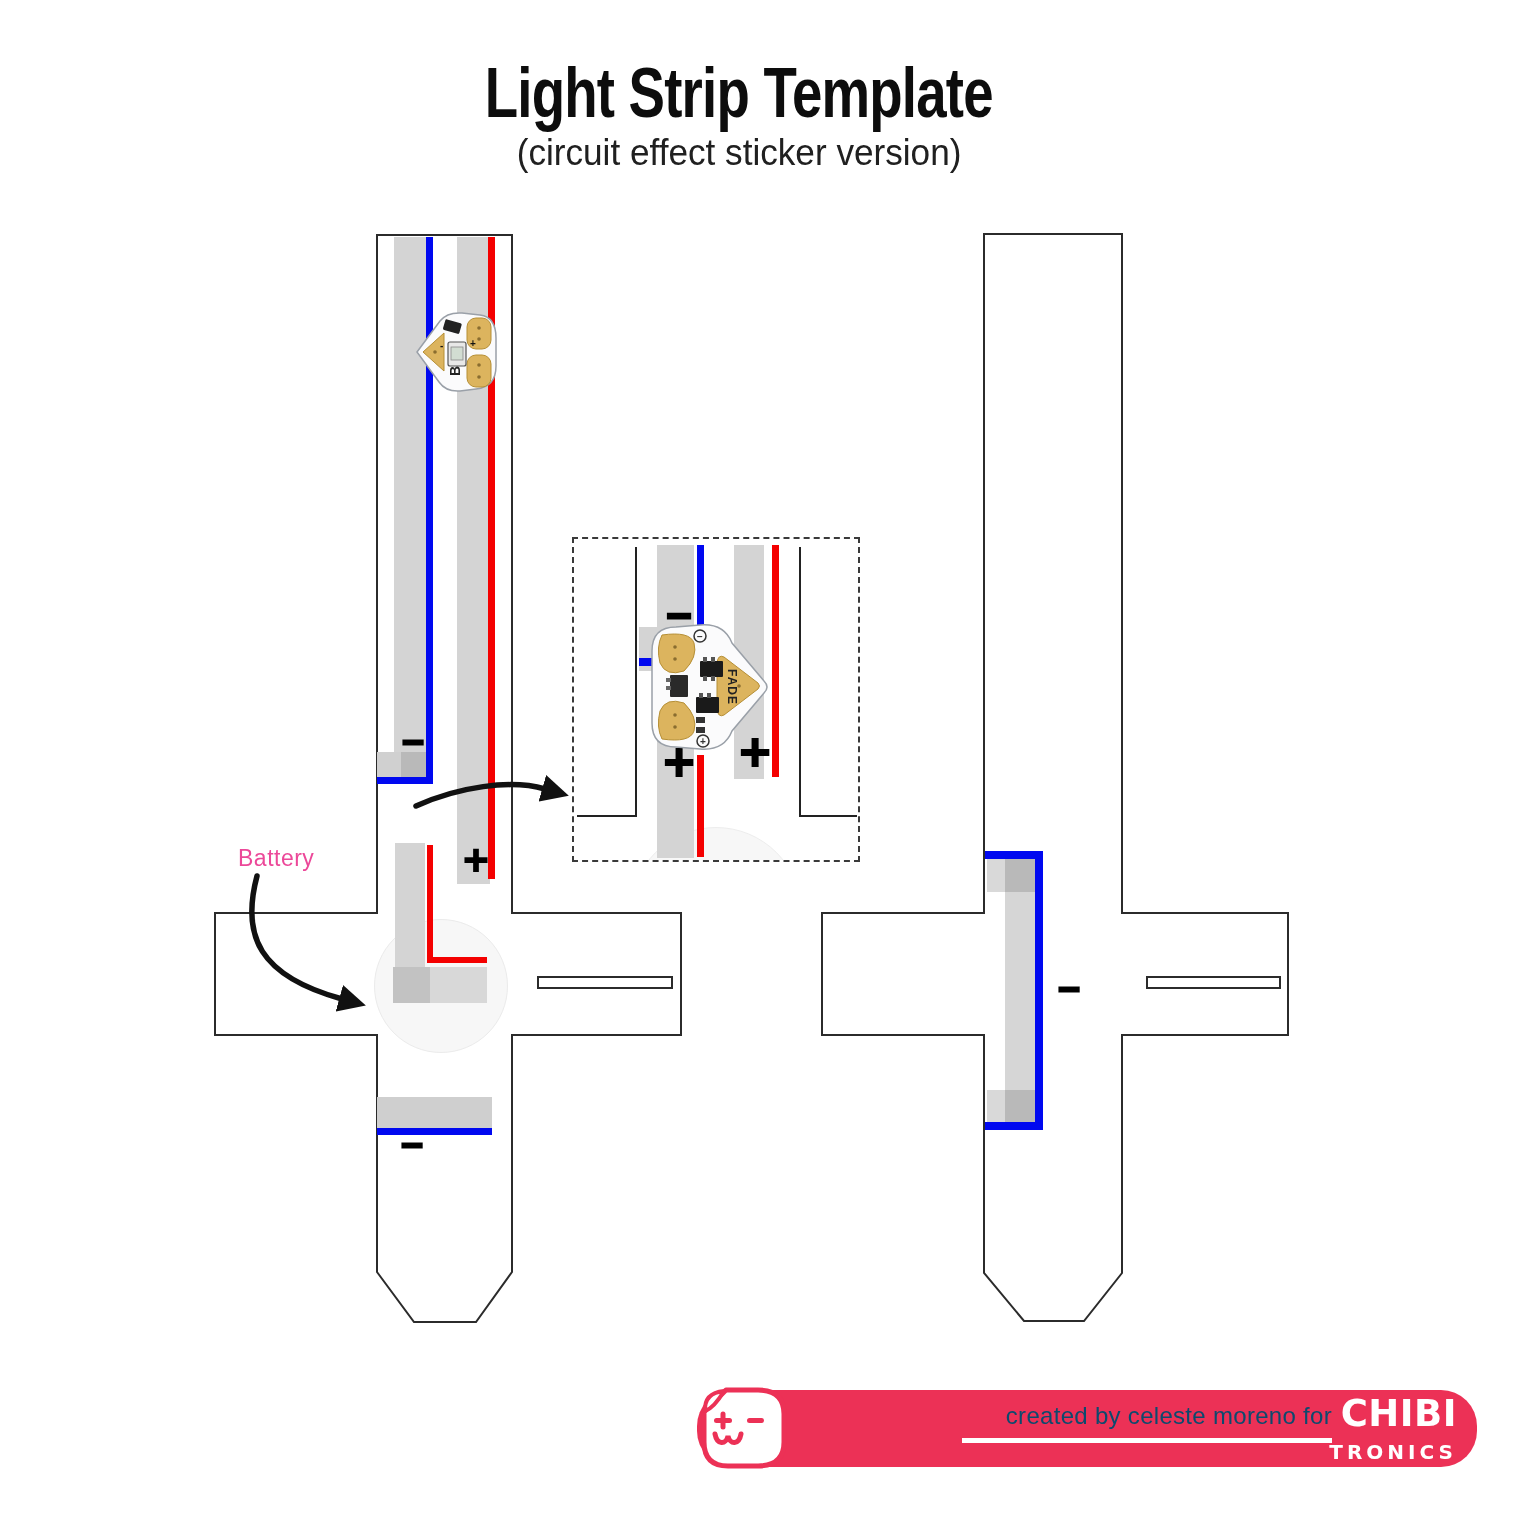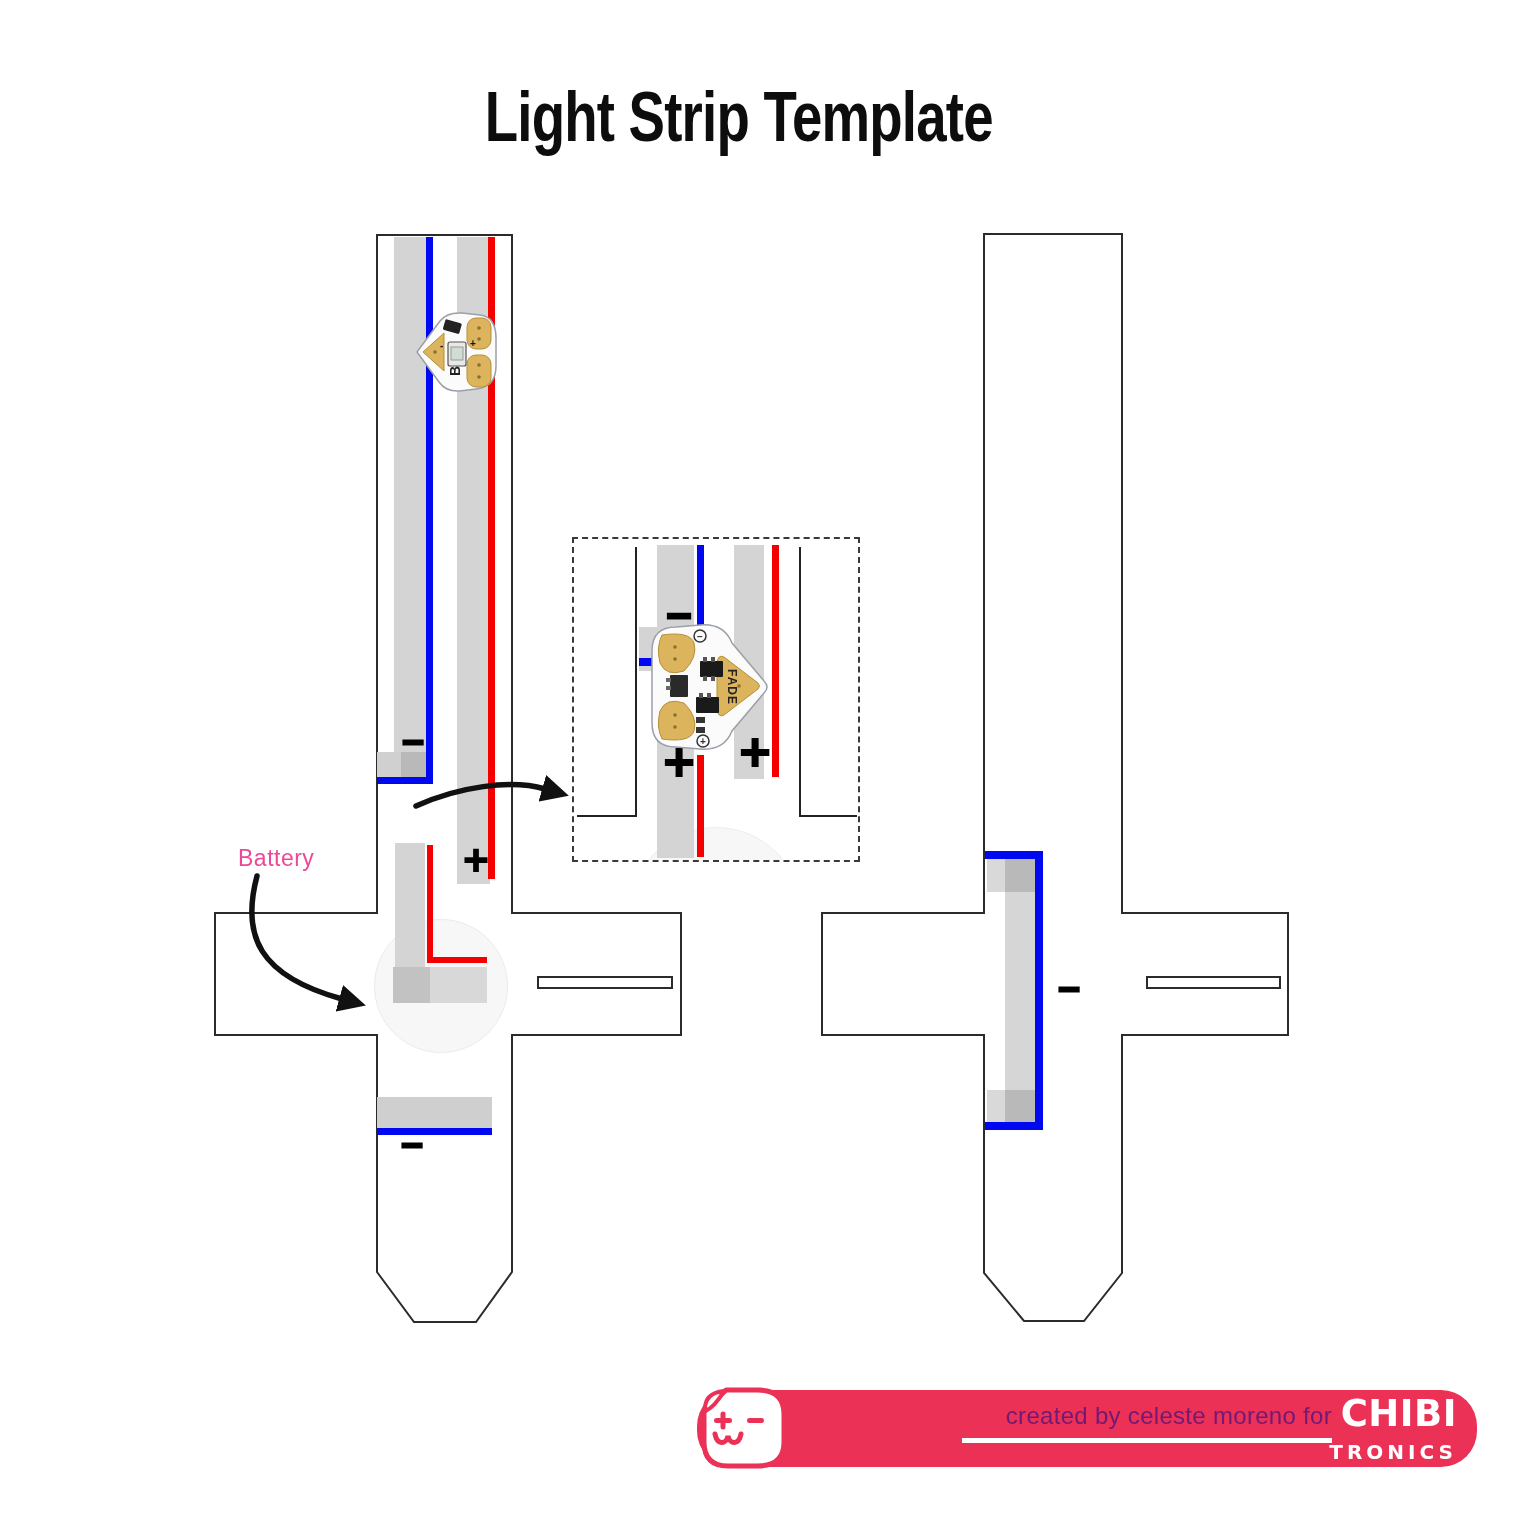--- a/index.html
+++ b/index.html
@@ -1,20 +1,20 @@
 <!DOCTYPE html>
 <html style="--trace-red: #f40000; --trace-blue: #0008f0; --copper-gray: #d4d4d4; --copper-gray-dark: #b9b9b9; --copper-mid: #c6c6c6; --outline: #2b2b2b; --brand-pink: #ec3156; --pad-gold: #dcb45e; --pad-gold-edge: #b68f35;"><head>
 <meta charset="utf-8">
 <style>
   html,body{margin:0;padding:0;background:#fff;}
   #canvas{position:relative;width:1536px;height:1536px;background:#fff;overflow:hidden;
           font-family:"Liberation Sans",sans-serif;}
   .abs{position:absolute;}
   
-  #header{position:absolute;left:0;top:58px;width:1478px;text-align:center;color:#0d0d0d;margin-top:24px;}
+  #header{position:absolute;left:0;top:58px;width:1478px;text-align:center;color:#0d0d0d;}
   #title-line{display:inline-block;font-size:70px;font-weight:800;letter-spacing:-1px;
               transform:scaleX(0.78);transform-origin:center;white-space:nowrap;line-height:1.0;}
   #subtitle-line{display:inline-block;font-size:37px;font-weight:400;color:#202020;
               transform:scaleX(0.95);transform-origin:center;white-space:nowrap;line-height:1.15;margin-top:4px;}
   
   .copper{background:var(--copper-gray);}
   .copper-dark{background:var(--copper-gray-dark);}
   .blue{background:var(--trace-blue);}
   .red{background:var(--trace-red);}
   
@@ -29,35 +29,36 @@
   #battery-label{position:absolute;left:238px;top:845px;font-size:23px;color:#ec4899;letter-spacing:0.5px;}
   
   #inset{position:absolute;left:572px;top:537px;width:288px;height:325px;box-sizing:border-box;
          border:2px dashed #3a3a3a;background:#fff;overflow:hidden;}
   #inset .edge{position:absolute;background:#222;}
   #inset-ghost{position:absolute;left:56px;top:288px;width:170px;height:170px;border-radius:50%;
                background:#f7f7f7;border:1px solid #ededed;}
   
   #footer-banner{position:absolute;left:697px;top:1390px;width:780px;height:77px;border-radius:36px;
                  background:var(--brand-pink);}
-  #credit-text{position:absolute;right:204px;top:1402px;color:#701a75;font-size:24px;letter-spacing:0.3px;white-space:nowrap;}
+  #credit-text{position:absolute;right:204px;top:1402px;color:#0c4a6e;font-size:24px;letter-spacing:0.3px;white-space:nowrap;}
   #brand-underline{position:absolute;left:962px;top:1438px;width:370px;height:5px;background:#fff;}
   #brand-top{position:absolute;right:79px;top:1392px;color:#fff;font-size:37px;font-weight:900;letter-spacing:0.5px;
              font-family:"DejaVu Sans",sans-serif;}
   #brand-bottom{position:absolute;right:79px;top:1440px;color:#fff;font-size:20px;font-weight:900;letter-spacing:4px;
              font-family:"DejaVu Sans",sans-serif;}
   svg{display:block;}
 </style>
 </head>
 <body>
 
 <div id="canvas">
 
   <div id="header">
     <div><span id="title-line">Light Strip Template</span></div>
+    <div><span id="subtitle-line">(circuit effect sticker version)</span></div>
   </div>
 
   <svg class="abs" style="left:0;top:0;" width="1536" height="1536" viewBox="0 0 1536 1536">
     <path d="M377,235 H512 V913 H681 V1035 H512 V1272 L476,1322 H414 L377,1272 V1035 H215 V913 H377 Z" fill="#ffffff" stroke="#2b2b2b" stroke-width="2" stroke-linejoin="miter"></path>
     <rect x="538" y="977" width="134" height="11" fill="#ffffff" stroke="#2b2b2b" stroke-width="2"></rect>
     <path d="M984,234 H1122 V913 H1288 V1035 H1122 V1273 L1084,1321 H1024 L984,1273 V1035 H822 V913 H984 Z" fill="#ffffff" stroke="#2b2b2b" stroke-width="2"></path>
     <rect x="1147" y="977" width="133" height="11" fill="#ffffff" stroke="#2b2b2b" stroke-width="2"></rect>
   </svg>
 
   <div class="abs copper" style="left:394px;top:237px;width:36px;height:515px;"></div>

